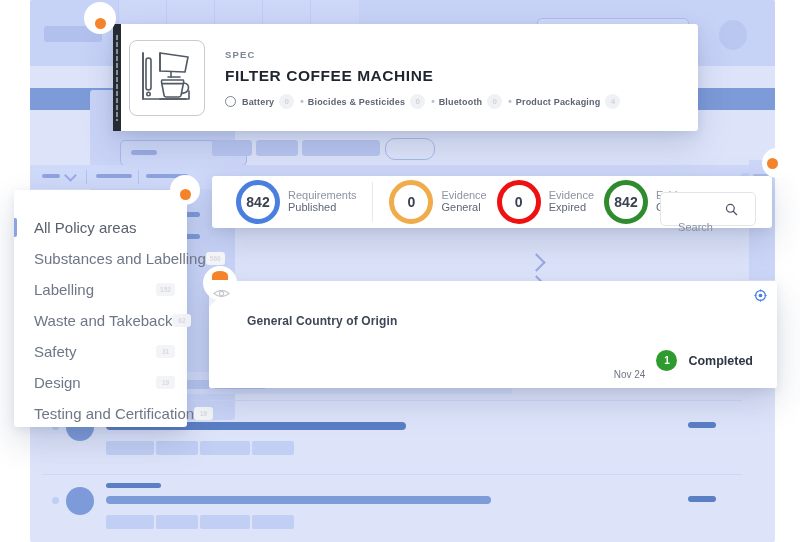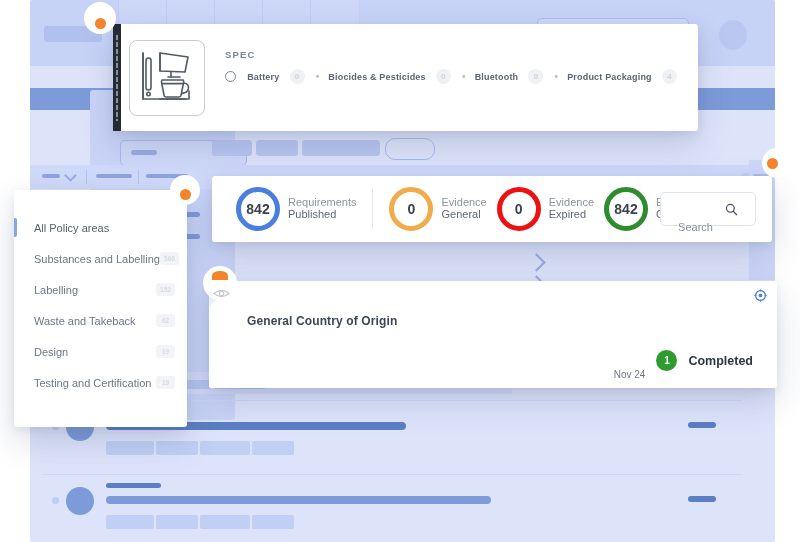--- a/index.html
+++ b/index.html
@@ -70,35 +70,35 @@
     background-image:radial-gradient(#8a8f99 .9px, transparent 1px);
     background-size:2px 7px;
   }
   .spec-thumb{
     position:absolute;left:16px;top:16px;width:74px;height:74px;
     border:1px solid #c6cbd4;border-radius:8px;background:#fff;
   }
   .spec-body{position:absolute;left:112px;top:25px;right:16px;}
   .spec-eyebrow{font-size:9.5px;letter-spacing:.12em;color:#7b8494;font-weight:700;}
   .spec-title{margin-top:7px;font-size:15.5px;font-weight:700;letter-spacing:.035em;color:#1f2530;}
-  .spec-tags{margin-top:9px;display:flex;align-items:center;gap:0;font-size:9px;font-weight:700;color:#5c6474;justify-content:space-between;}
+  .spec-tags{margin-top:9px;display:flex;align-items:center;gap:0;font-size:9px;font-weight:700;color:#5c6474;}
   .spec-tags .ring{
     width:9px;height:9px;border:1.4px solid #7b8494;border-radius:50%;
     margin-right:6px;flex:0 0 auto;
   }
   .spec-tags .tg{white-space:nowrap;letter-spacing:.02em;}
   .spec-tags .cnt{
     margin:0 5px;min-width:15px;height:15px;border-radius:8px;background:#f0f1f4;
     color:#cfd2d8;font-size:8px;font-weight:700;display:flex;align-items:center;justify-content:center;
     padding:0 3px;box-sizing:border-box;
   }
   .spec-tags .sep{color:#b9bec8;margin:0 4px 0 1px;font-size:10px;}
 
   
-  #stats-card{left:212px;top:176px;width:560px;height:66px;border-radius:3px;}
+  #stats-card{left:212px;top:176px;width:560px;height:52px;border-radius:3px;}
   .stats-inner{position:absolute;inset:0;display:flex;align-items:center;padding-left:24px;}
   .stat{display:flex;align-items:center;}
   .donut{
     width:44px;height:44px;border-radius:50%;
     display:flex;align-items:center;justify-content:center;
     font-size:14px;font-weight:700;color:#3a4150;box-sizing:border-box;flex:0 0 auto;
   }
   .donut.thin{border-width:5px;border-style:solid;}
   .stat-lbl{margin-left:8px;line-height:1.08;white-space:nowrap;}
   .stat-lbl .t{font-size:11px;color:#8b93a3;}
@@ -111,21 +111,21 @@
   }
   #search-box .ph{font-size:11px;color:#868e9e;margin-top:36px;}
 
   
   #policy-card{left:14px;top:190px;width:173px;height:237px;border-radius:3px;}
   .pc-list{position:absolute;left:0;top:22px;right:0;}
   .pc-item{
     position:relative;height:31px;display:flex;align-items:center;
     padding:0 12px 0 20px;box-sizing:border-box;
   }
-  .pc-item .nm{font-size:11px;color:#6e7687;white-space:nowrap;}
+  .pc-item .nm{font-size:15px;color:#6e7687;white-space:nowrap;}
   .pc-item.active .nm{color:#59616f;}
   .pc-item.active:before{
     content:"";position:absolute;left:0;top:6px;width:3px;height:19px;
     background:#8aa4e0;border-radius:0 2px 2px 0;
   }
   .pc-item .ct{
     margin-left:auto;min-width:19px;height:13px;border-radius:3px;background:#f3f4f7;
     color:#d8dae0;font-size:6.5px;font-weight:700;
     display:flex;align-items:center;justify-content:center;padding:0 3px;box-sizing:border-box;
   }
@@ -266,20 +266,21 @@
           <path d="M38 36 L50 36"></path>
           <path d="M32 39 Q31.2 40 31.6 41.5 L34 54 Q34.3 56 36.2 56 L49 56 Q50.8 56 51.1 54 L53.6 41.5 Q54 40 53.2 39 Z"></path>
           <path d="M31.8 42.6 L53.4 42.6"></path>
           <path d="M53.8 42 Q59.2 42.8 58.4 47.6 Q57.8 51.6 52.2 52.4"></path>
           <path d="M30 58 L56 58"></path>
         </g>
       </svg>
     </div>
     <div class="spec-body">
       <div class="spec-eyebrow">SPEC</div>
+      <div class="spec-title">FILTER COFFEE MACHINE</div>
       <div class="spec-tags">
         <span class="ring"></span>
         <span class="tg">Battery</span>
         <span class="cnt">0</span>
         <span class="sep">•</span>
         <span class="tg">Biocides &amp; Pesticides</span>
         <span class="cnt">0</span>
         <span class="sep">•</span>
         <span class="tg">Bluetooth</span>
         <span class="cnt">0</span>
@@ -353,20 +354,24 @@
       </div>
       <div class="pc-item">
         <span class="nm">Labelling</span>
         <span class="ct">152</span>
       </div>
       <div class="pc-item">
         <span class="nm">Waste and Takeback</span>
         <span class="ct">62</span>
       </div>
       <div class="pc-item">
+        <span class="nm">Safety</span>
+        <span class="ct">31</span>
+      </div>
+      <div class="pc-item">
         <span class="nm">Design</span>
         <span class="ct">19</span>
       </div>
       <div class="pc-item">
         <span class="nm">Testing and Certification</span>
         <span class="ct">19</span>
       </div>
     </div>
   </div>
 

